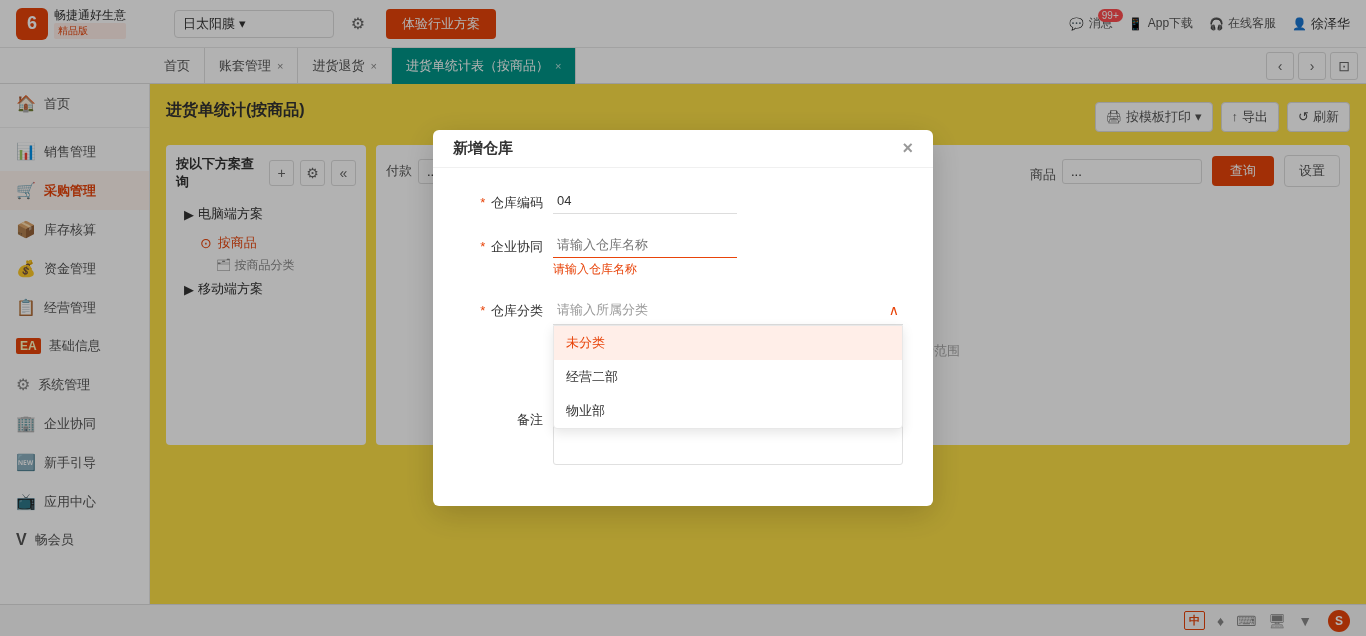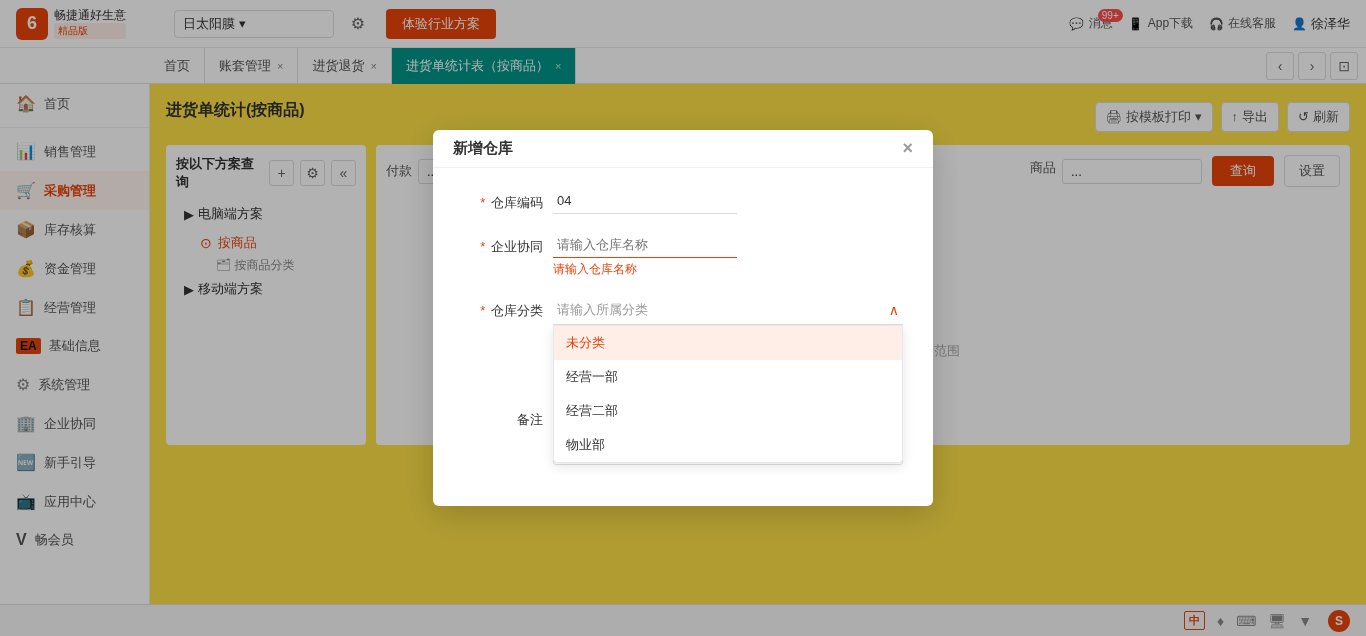--- a/index.html
+++ b/index.html
@@ -397,21 +397,21 @@
     </div>
     <div class="sidebar-item">
       <span class="sidebar-icon">💰</span>
       <span>资金管理</span>
     </div>
     <div class="sidebar-item">
       <span class="sidebar-icon">📋</span>
       <span>经营管理</span>
     </div>
     <div class="sidebar-item">
-      <span class="sidebar-icon" style="font-style:normal;font-size:12px;font-weight:bold;background:#e8440a;color:#0f172a;padding:1px 4px;border-radius:2px;">EA</span>
+      <span class="sidebar-icon" style="font-style:normal;font-size:12px;font-weight:bold;background:#e8440a;color:#fef9c3;padding:1px 4px;border-radius:2px;">EA</span>
       <span>基础信息</span>
     </div>
     <div class="sidebar-item">
       <span class="sidebar-icon">⚙</span>
       <span>系统管理</span>
     </div>
     <div class="sidebar-item">
       <span class="sidebar-icon">🏢</span>
       <span>企业协同</span>
     </div>
@@ -488,21 +488,21 @@
             </div>
           </div>
           <div style="display:flex;align-items:center;gap:6px;">
             <span style="font-size:13px;color:#555;">单据状态</span>
             <div class="filter-select">
               <span>...</span>
               <span>▾</span>
             </div>
           </div>
           <div style="flex:1;"></div>
-          <div style="display:flex;align-items:flex-start;gap:6px;">
+          <div style="display:flex;align-items:flex-end;gap:6px;">
             <span style="font-size:13px;color:#555;">商品</span>
             <div class="filter-select">
               <span>...</span>
             </div>
           </div>
           <button class="btn-primary">查询</button>
           <button class="btn-secondary">设置</button>
         </div>
 
         <div class="content-msg">
@@ -559,21 +559,20 @@
         <span>仓库分类</span>
       </div>
       <div class="select-wrap">
         <div class="select-field">
           <span style="color:#999;">请输入所属分类</span>
           <span class="select-arrow">∧</span>
         </div>
 
         <div class="dropdown-list">
           <div class="dropdown-item selected">未分类</div>
-          <div class="dropdown-item">经营一部</div>
           <div class="dropdown-item">经营二部</div>
           <div class="dropdown-item">物业部</div>
         </div>
       </div>
     </div>
 
     <div class="form-row" style="margin-top:80px;">
       <div class="form-label">备注</div>
       <div class="form-input-wrap">
         <textarea class="textarea-field" style=""></textarea>

